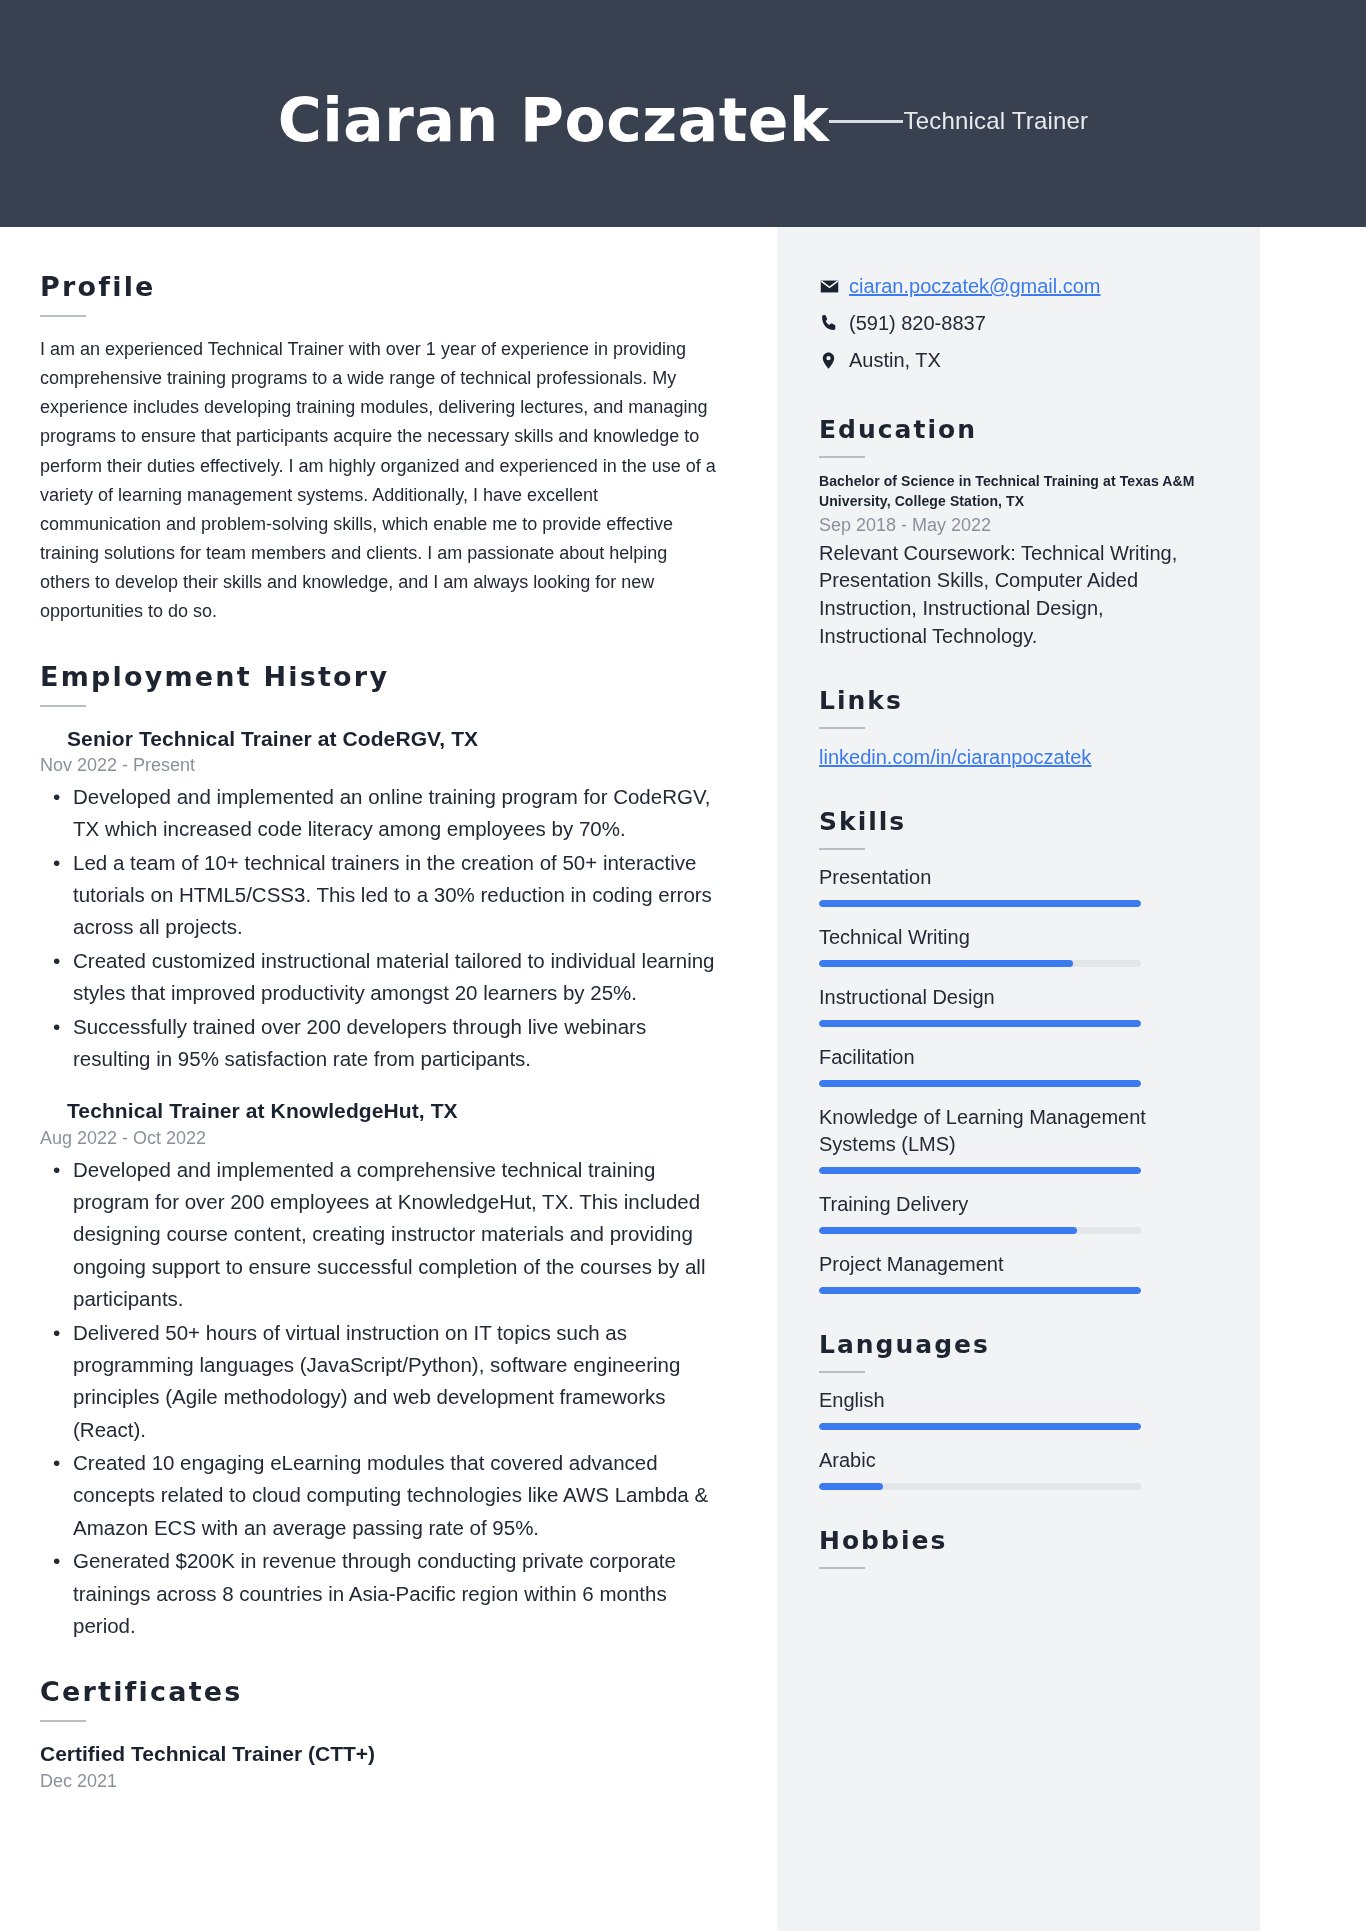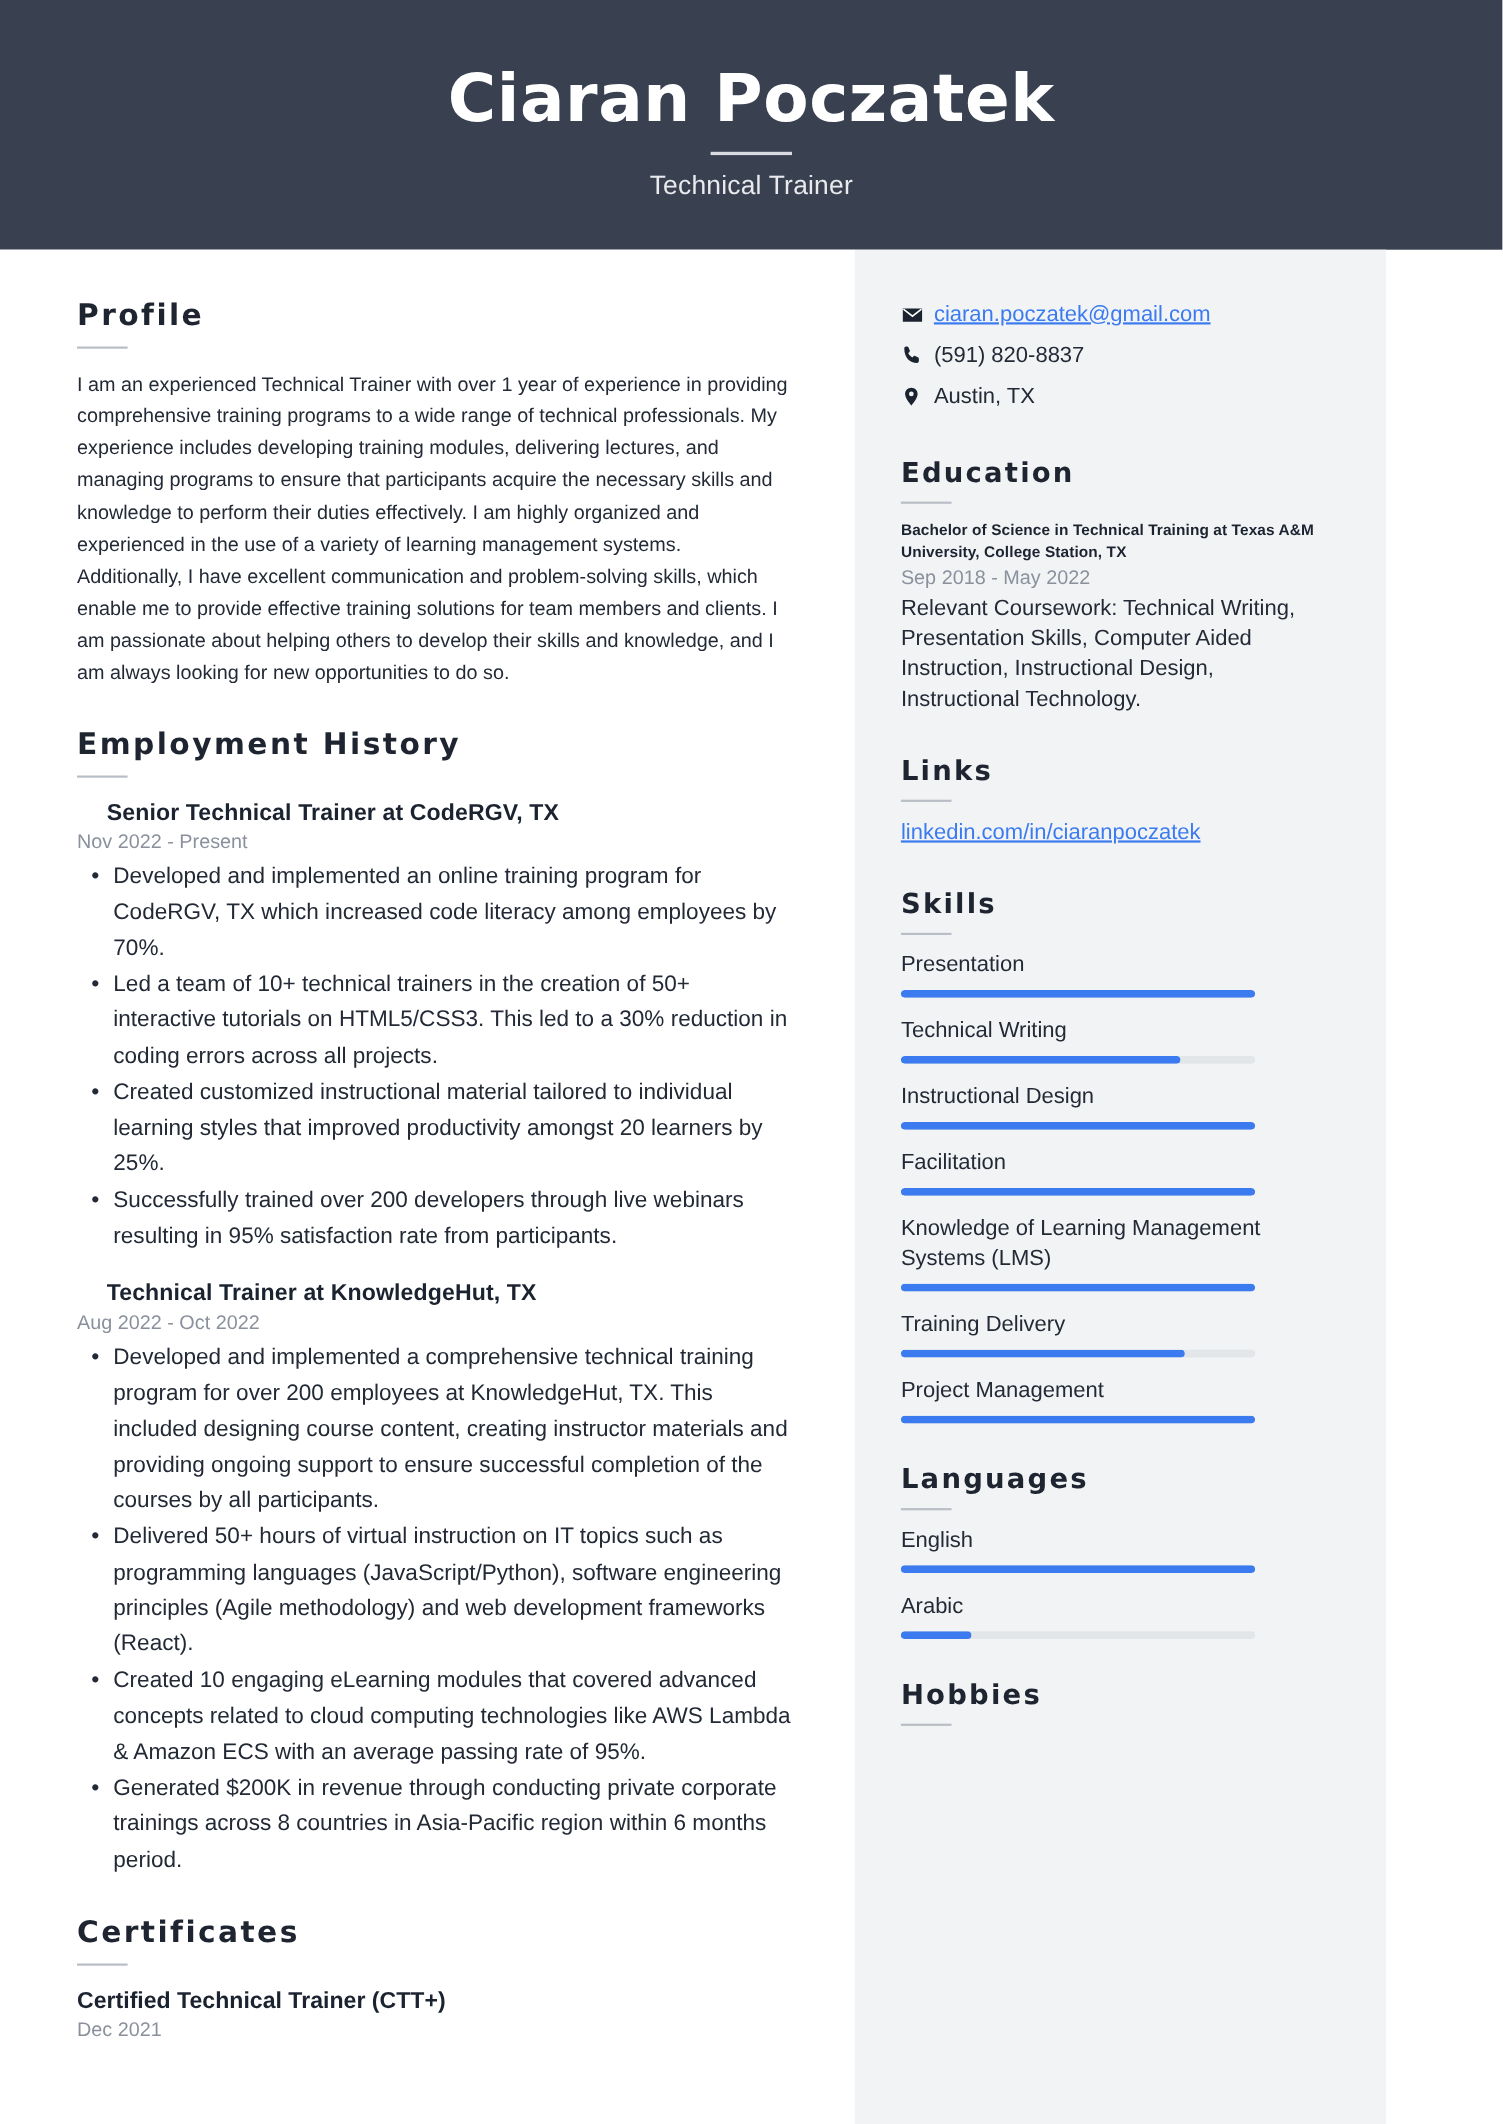--- a/index.html
+++ b/index.html
@@ -10,21 +10,20 @@
   }
   body { width: 1366px; height: 1931px; overflow: hidden; }
 
   .page { width: 1366px; min-height: 1931px; position: relative; background:#fff; }
 
   
   .header {
     background: #394150;
     height: 227px;
     display: flex;
-    flex-direction: column;
     align-items: center;
     justify-content: center;
     padding-top: 14px;
   }
   .header-name {
     color: #ffffff;
     font-size: 60px;
     font-weight: 700;
     letter-spacing: 0.5px;
     line-height: 1.05;
@@ -41,21 +40,21 @@
     font-size: 24px;
     font-weight: 400;
     letter-spacing: 0.2px;
   }
 
   
   .body-wrap { display: flex; align-items: stretch; min-height: 1704px; }
   .main-col {
     width: 777px;
     background: #ffffff;
-    padding: 44px 58px 40px 70px;
+    padding: 44px 58px 40px 40px;
   }
   .side-col {
     width: 483px;
     background: #f1f3f5;
     padding: 44px 50px 40px 42px;
   }
 
   
   .sec-title {
     font-size: 27px;

